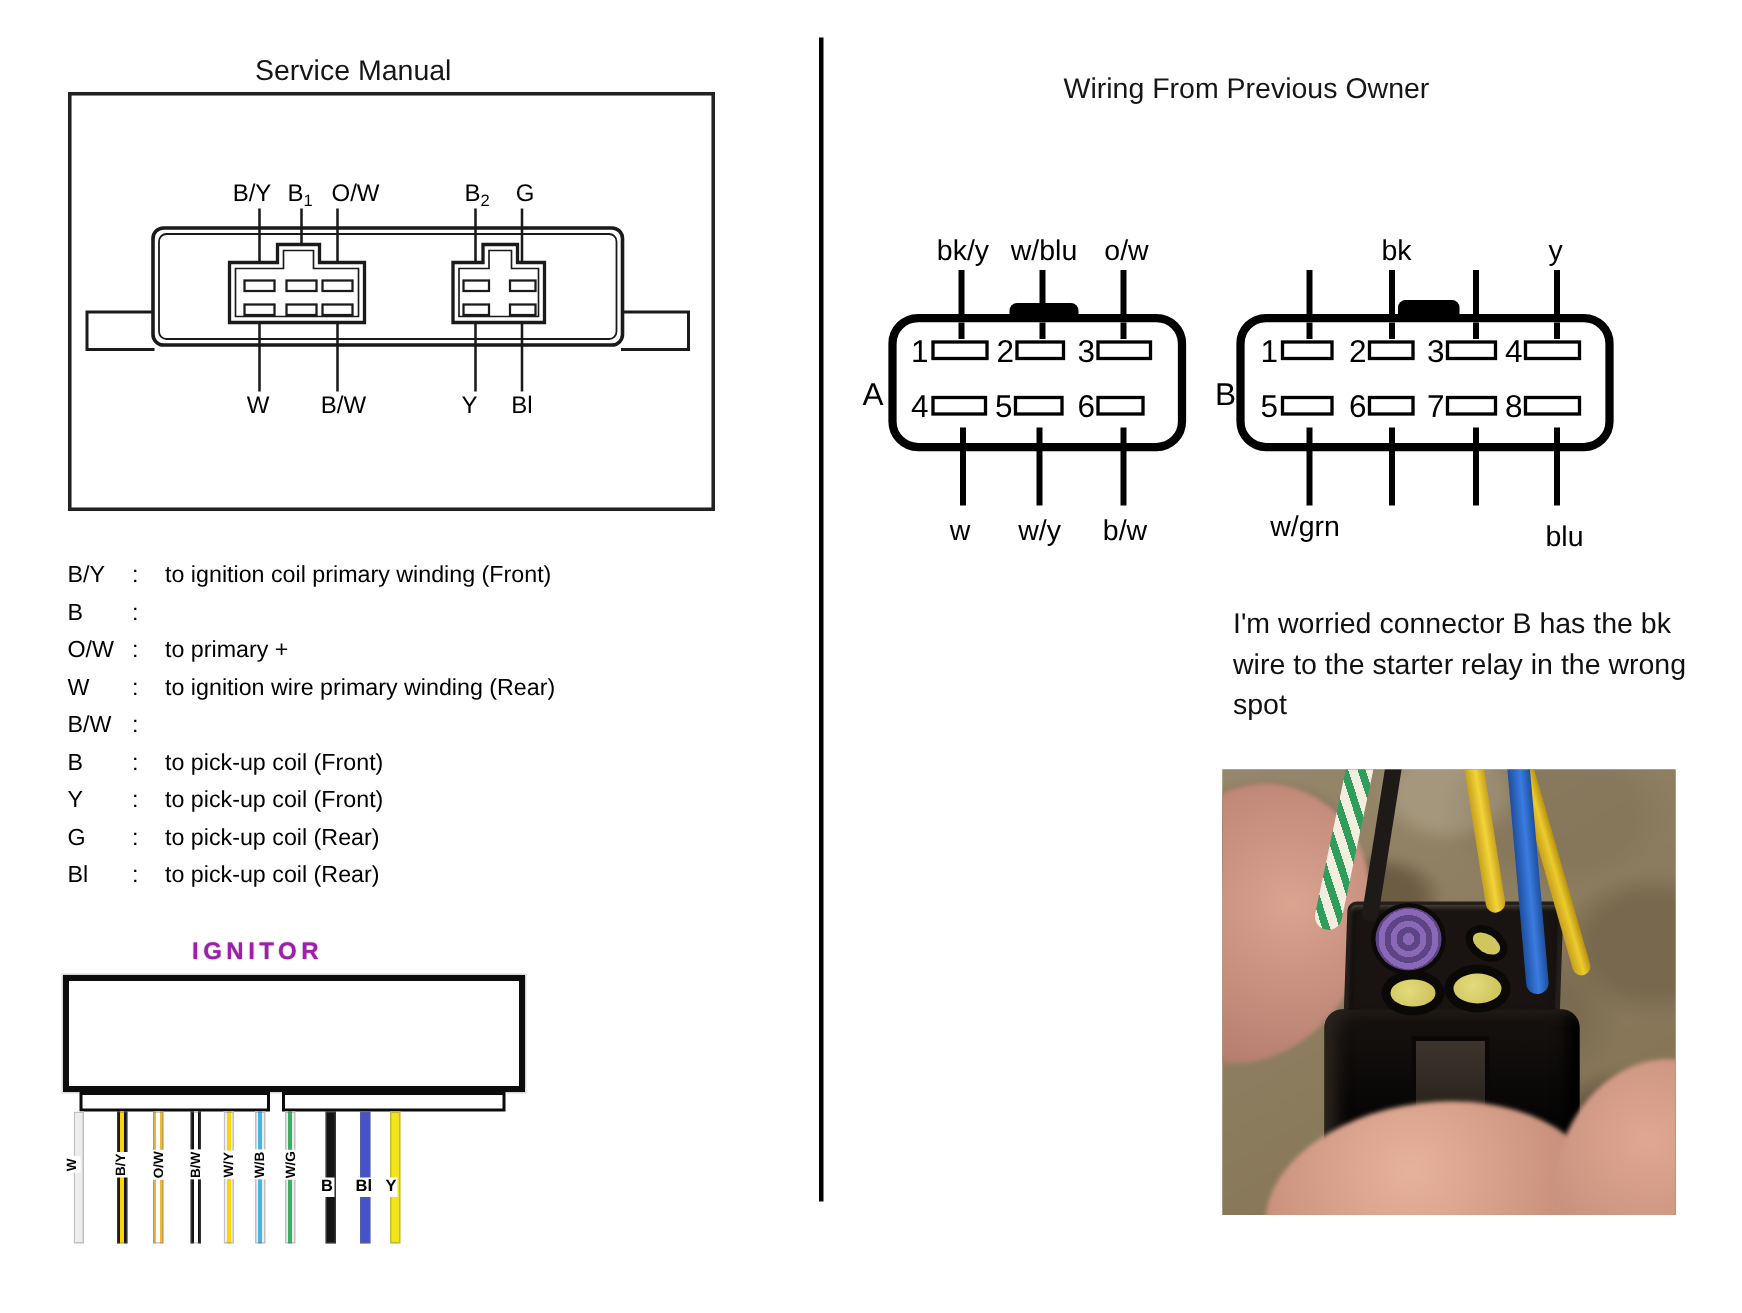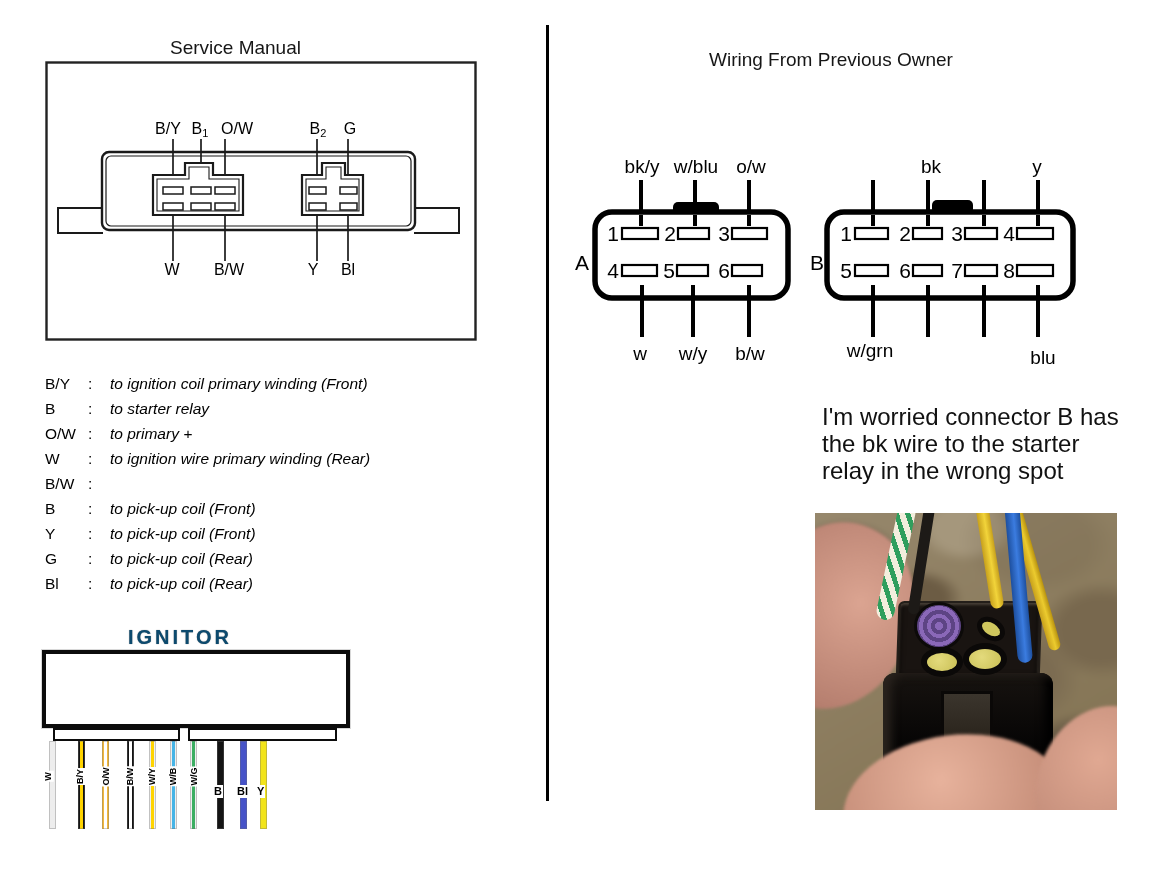--- a/index.html
+++ b/index.html
@@ -10,43 +10,43 @@
   .page-title{font-size:19px;color:#161616;white-space:nowrap;}
 
   
   .divider{left:546px;top:25px;width:3px;height:776px;background:#000;}
 
   
   .legend{left:45px;top:371px;width:440px;}
   .legend-row{display:flex;line-height:25px;font-size:15.5px;color:#000;}
   .lg-code{width:43px;}
   .lg-colon{width:22px;}
-  .lg-desc{flex:1;white-space:nowrap;font-style:italic;}
+  .lg-desc{flex:1;white-space:nowrap;}
 
   
   svg text{font-family:"Liberation Sans",sans-serif;fill:#000;}
 
   
-  .ign-title{left:128px;top:626px;font-size:20px;font-weight:700;letter-spacing:3px;
-             color:#0c4a6e;text-shadow:0 0 1px #777;text-align:center;}
+  .ign-title{left:128px;top:626px;font-size:16px;font-weight:700;letter-spacing:3px;
+             color:#a21caf;text-shadow:0 0 1px #777;text-align:center;}
   .ign-box{left:42px;top:650px;width:308px;height:78px;border:4px solid #0c0c0c;
            background:#fff;box-sizing:border-box;box-shadow:0 0 0 1px #d8d8d8;}
   .ign-bar{top:728px;height:13px;border:2px solid #0c0c0c;background:#fff;box-sizing:border-box;}
   .ign-bar.left{left:53px;width:127px;}
   .ign-bar.right{left:188px;width:149px;}
   .ign-wire{position:absolute;top:741px;width:7px;height:88px;
             box-shadow:inset 0 0 0 1px rgba(110,110,110,0.35);}
   .ign-label{position:absolute;display:block;background:#ffffff;color:#000;
              white-space:nowrap;line-height:1;padding:1px 1px;}
   .ign-label.rot{left:-6px;top:30px;font-size:9px;font-weight:700;transform:rotate(-90deg);
                  transform-origin:50% 50%;}
   .ign-label.hor{left:-4px;top:44px;font-size:11px;font-weight:700;}
 
   
-  .note{left:822px;top:403px;width:312px;font-size:24px;line-height:27px;color:#111;}
+  .note{left:822px;top:403px;width:312px;font-size:19px;line-height:27px;color:#111;}
 
   
   .photo{left:815px;top:513px;width:302px;height:297px;overflow:hidden;background:#8d7d63;}
   .photo *{position:absolute;}
   .ph-bg{inset:-10px;filter:blur(3px);
     background:
       radial-gradient(90px 60px at 12% 18%,#453c30 0 40%,transparent 65%),
       radial-gradient(130px 90px at 72% 12%,#57493624 0 40%,transparent 60%),
       radial-gradient(90px 70px at 92% 40%,#78684e 0 45%,transparent 70%),
       radial-gradient(110px 80px at 88% 82%,#5f5140 0 40%,transparent 65%),
@@ -158,21 +158,20 @@
 
   <div class="abs legend">
     <div class="legend-row">
       <span class="lg-code">B/Y</span>
       <span class="lg-colon">:</span>
       <span class="lg-desc">to ignition coil primary winding (Front)</span>
     </div>
     <div class="legend-row">
       <span class="lg-code">B</span>
       <span class="lg-colon">:</span>
-      <span class="lg-desc">to starter relay</span>
     </div>
     <div class="legend-row">
       <span class="lg-code">O/W</span>
       <span class="lg-colon">:</span>
       <span class="lg-desc">to primary +</span>
     </div>
     <div class="legend-row">
       <span class="lg-code">W</span>
       <span class="lg-colon">:</span>
       <span class="lg-desc">to ignition wire primary winding (Rear)</span>

